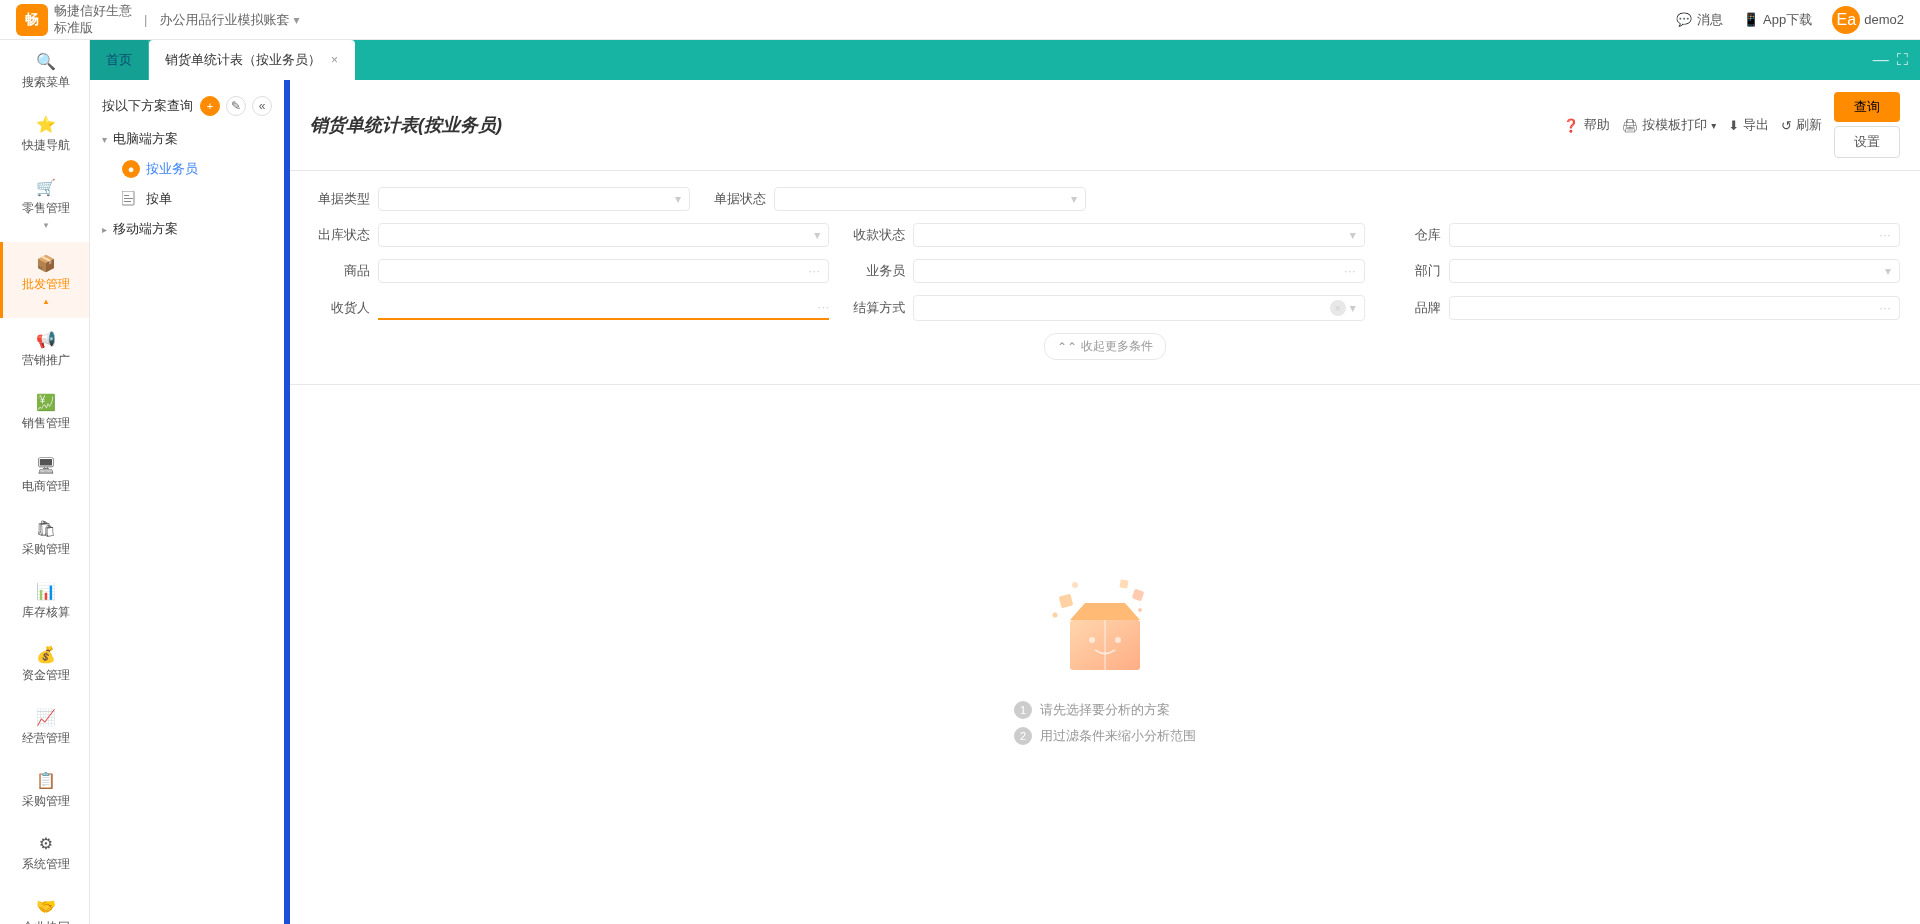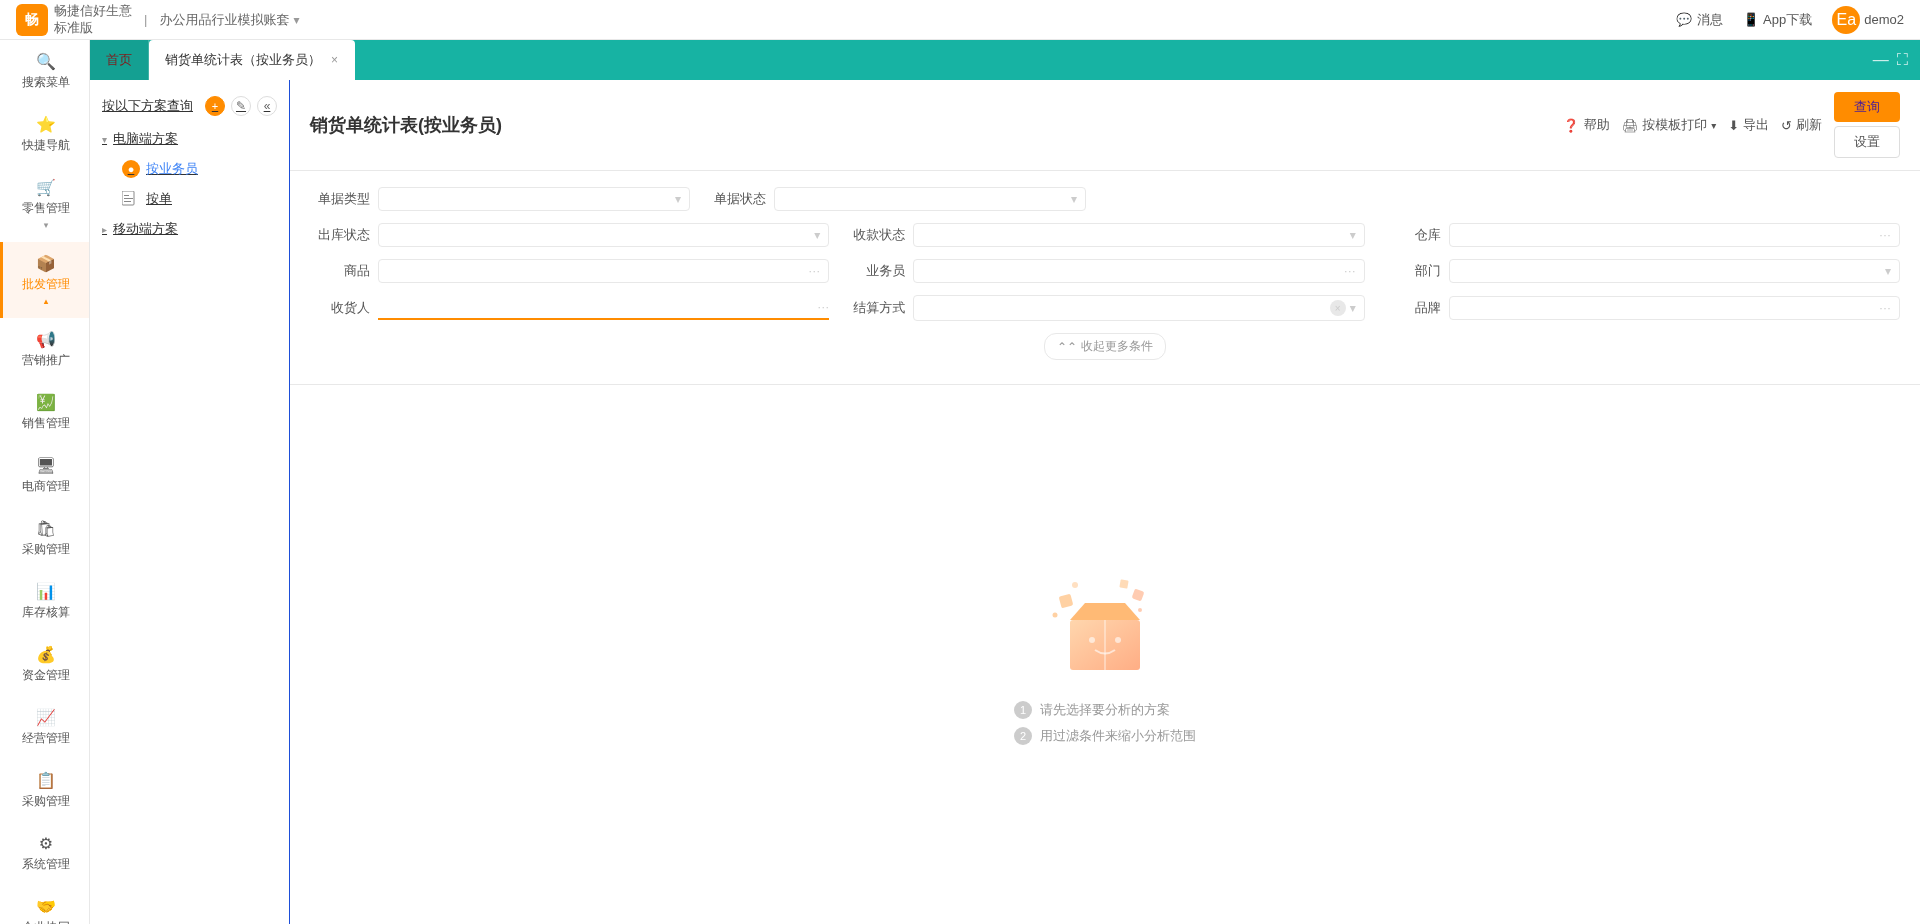--- a/index.html
+++ b/index.html
@@ -21,53 +21,53 @@
 
     
     .sidebar { width: 90px; background: #fff; border-right: 1px solid #e8e8e8; display: flex; flex-direction: column; flex-shrink: 0; overflow-y: auto; }
     .sidebar-item { display: flex; flex-direction: column; align-items: center; justify-content: center; padding: 12px 4px; cursor: pointer; color: #555; font-size: 12px; gap: 3px; border-left: 3px solid transparent; }
     .sidebar-item.active { color: #ff8c00; border-left-color: #ff8c00; background: #fff5ee; }
     .sidebar-item-icon { font-size: 16px; }
 
     
     .tab-bar { height: 40px; background: #17b3a3; display: flex; align-items: center; padding: 0 0 0 0; flex-shrink: 0; }
     .tab { display: flex; align-items: center; gap: 6px; padding: 0 16px; height: 100%; color: rgba(255,255,255,0.85); font-size: 13px; cursor: pointer; border-right: 1px solid rgba(255,255,255,0.2); }
-    .tab.home { background: rgba(0,0,0,0.1); color: #7f1d1d; }
+    .tab.home { background: rgba(0,0,0,0.1); color: #0c4a6e; }
     .tab.active { background: white; color: #333; border-radius: 4px 4px 0 0; }
     .tab-close { font-size: 12px; color: #999; cursor: pointer; margin-left: 4px; }
     .tab-bar-actions { margin-left: auto; display: flex; align-items: center; gap: 8px; padding: 0 12px; }
     .tab-action-btn { color: rgba(255,255,255,0.8); cursor: pointer; font-size: 16px; }
 
     
     .content-area { flex: 1; display: flex; flex-direction: column; overflow: hidden; }
 
     
     .content-wrapper { flex: 1; display: flex; overflow: hidden; background: #f5f5f5; }
 
     
-    .left-panel { width: 200px; background: #fff; border-right: 1px solid #1d4ed8; flex-shrink: 0; padding: 8px 0; text-decoration: underline; }
+    .left-panel { width: 200px; background: #fff; border-right: 6px solid #1d4ed8; flex-shrink: 0; padding: 8px 0; }
     .left-panel-header { display: flex; align-items: center; justify-content: space-between; padding: 8px 12px; font-size: 13px; color: #333; }
     .left-panel-actions { display: flex; gap: 6px; }
     .left-panel-action { width: 20px; height: 20px; border-radius: 50%; border: 1px solid #ddd; display: flex; align-items: center; justify-content: center; cursor: pointer; font-size: 11px; color: #666; }
     .left-panel-action.orange { background: #ff8c00; border-color: #ff8c00; color: white; }
     .tree-item { display: flex; align-items: center; gap: 6px; padding: 6px 12px; cursor: pointer; font-size: 13px; color: #333; }
     .tree-item .expand-icon { color: #999; font-size: 10px; }
     .tree-item-child { padding-left: 28px; }
     .tree-item.active-item { color: #ff8c00; }
     .tree-badge { width: 20px; height: 20px; border-radius: 50%; background: #ff8c00; color: white; display: flex; align-items: center; justify-content: center; font-size: 11px; }
 
     
     .right-panel { flex: 1; display: flex; flex-direction: column; overflow: hidden; }
 
     
     .page-header { display: flex; align-items: center; justify-content: space-between; padding: 12px 20px; background: #fff; border-bottom: 1px solid #e8e8e8; flex-shrink: 0; }
-    .page-title { font-size: 18px; font-weight: bold; color: #333; }
+    .page-title { font-size: 18px; font-weight: bold; color: #333; font-style: italic; }
     .page-actions { display: flex; align-items: center; gap: 12px; }
     .page-action-btn { display: flex; align-items: center; gap: 4px; color: #555; font-size: 13px; cursor: pointer; }
-    .query-btn { background: #ff8c00; color: #4c1d95; border: none; padding: 6px 20px; border-radius: 4px; cursor: pointer; font-size: 13px; }
+    .query-btn { background: #ff8c00; color: #000000; border: none; padding: 6px 20px; border-radius: 4px; cursor: pointer; font-size: 13px; }
     .setting-btn { background: white; color: #555; border: 1px solid #ddd; padding: 6px 16px; border-radius: 4px; cursor: pointer; font-size: 13px; }
 
     
     .filter-area { background: #fff; padding: 16px 20px; border-bottom: 1px solid #e8e8e8; flex-shrink: 0; }
     .filter-row { display: flex; align-items: center; gap: 16px; margin-bottom: 12px; }
     .filter-row:last-child { margin-bottom: 0; }
     .filter-label { color: #555; font-size: 13px; width: 60px; flex-shrink: 0; text-align: right; }
     .filter-control { flex: 1; display: flex; align-items: center; border-bottom: 1px solid #e8e8e8; padding: 4px 0; min-width: 0; position: relative; }
     .filter-control-value { flex: 1; color: #333; font-size: 13px; }
     .filter-control-suffix { color: #ccc; cursor: pointer; font-size: 12px; margin-left: 4px; }

